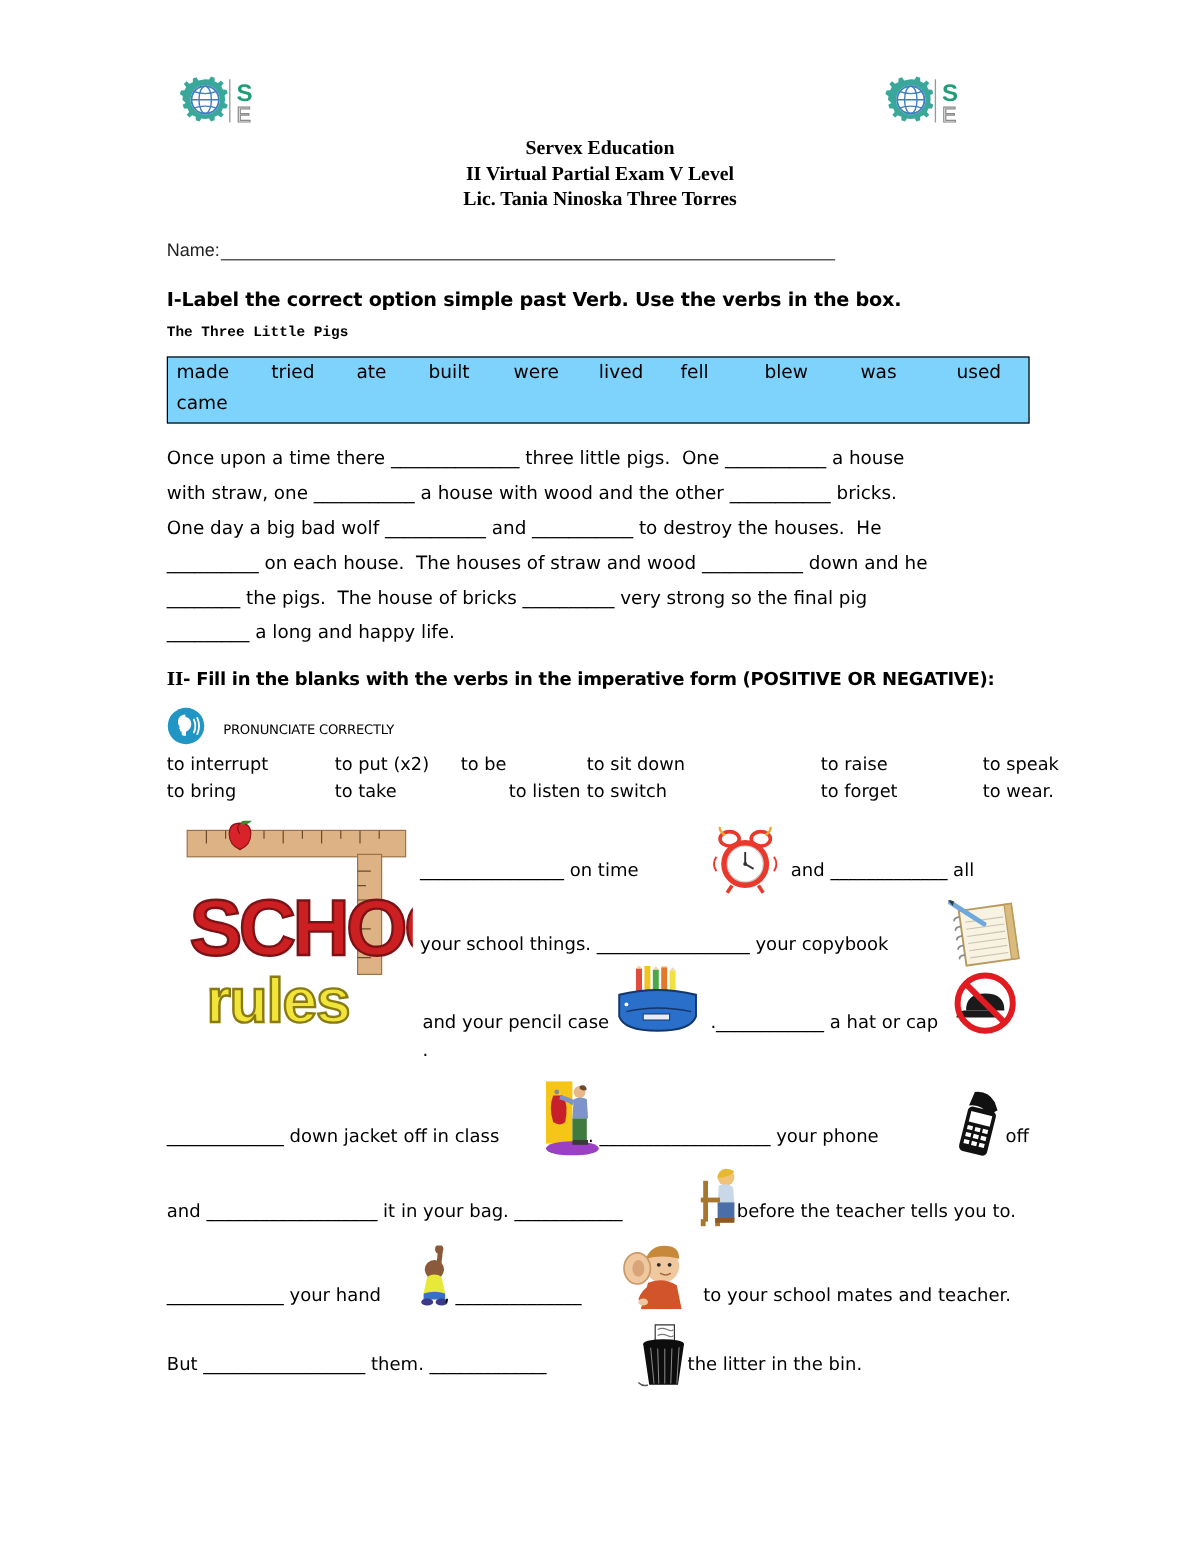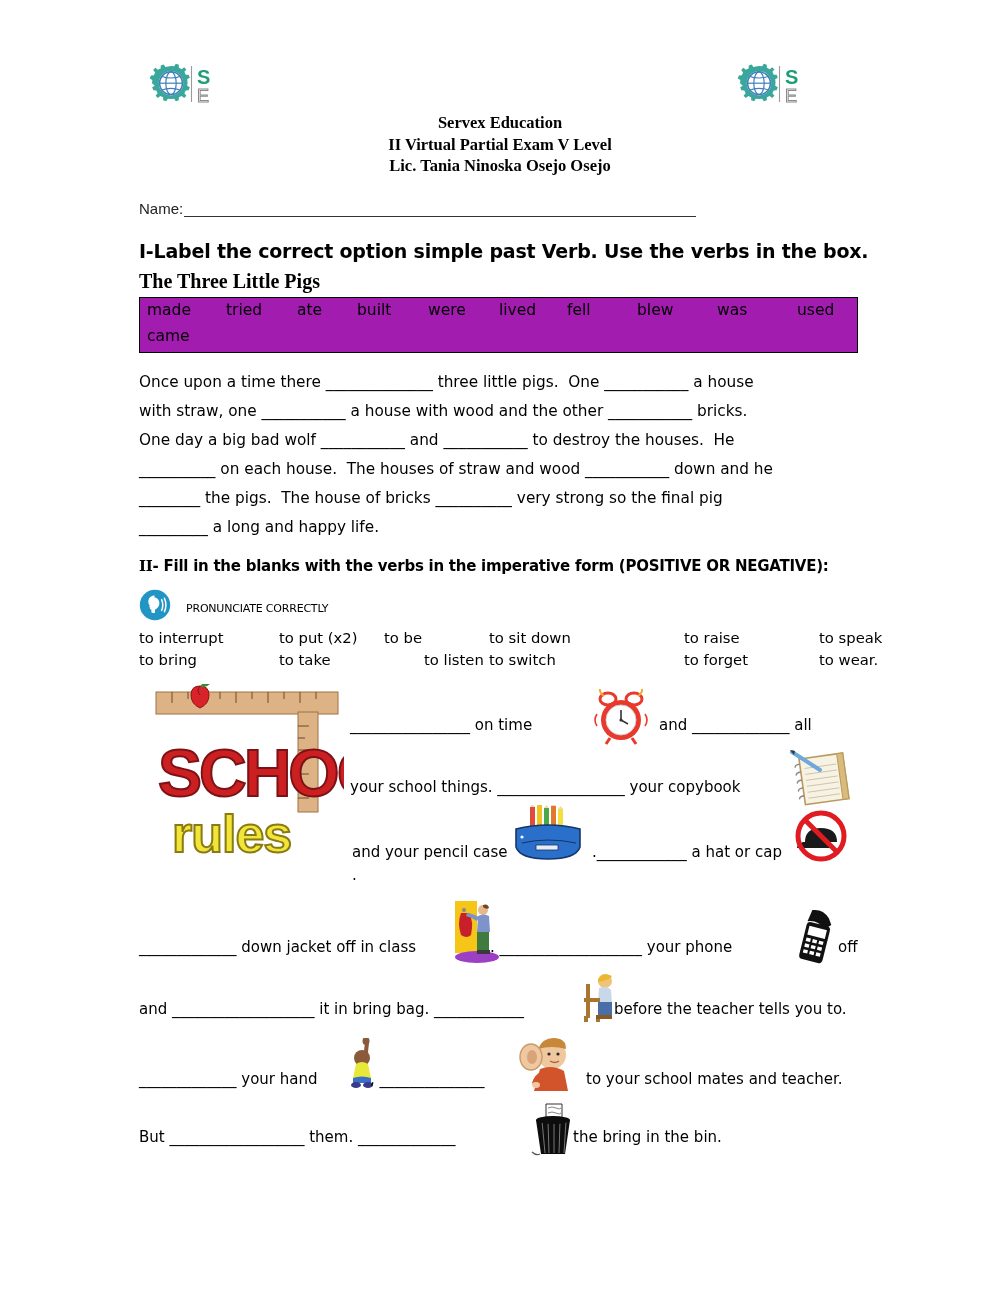--- a/index.html
+++ b/index.html
@@ -64,41 +64,41 @@
     margin-left: 1px;
   }
 
   
   .sec1-heading {
     position: absolute;
     left: 139px;
     top: 240px;
     font-family: "DejaVu Sans", sans-serif;
     font-weight: bold;
-    font-size: 19px;
+    font-size: 16px;
     letter-spacing: -0.2px;
   }
   .sec1-sub {
     position: absolute;
     left: 139px;
     top: 270px;
-    font-family: Liberation Serif, serif;
+    font-family: Liberation Mono, monospace;
     font-weight: bold;
-    font-size: 20px;
+    font-size: 12px;
   }
 
   .wordbox {
     position: absolute;
     left: 139px;
     top: 297px;
     width: 719px;
     height: 56px;
     border: 1.3px solid #000;
     box-sizing: border-box;
-    background: #a21caf;
+    background: #7dd3fc;
   }
   .wordbox-row {
     position: absolute;
     left: 7px;
     width: 705px;
     display: flex;
     font-family: "DejaVu Sans", sans-serif;
     font-size: 15.5px;
   }
   .wordbox-row.r1 { top: 3px; }
@@ -214,21 +214,21 @@
       </g>
       <line x1="48.5" y1="4" x2="48.5" y2="40" stroke="#9a9a9a" stroke-width="1.1"></line>
       <text x="54" y="22" font-family="Liberation Sans, sans-serif" font-size="20" font-weight="bold" fill="#1f9d76">S</text>
       <text x="54" y="40" font-family="Liberation Sans, sans-serif" font-size="18" fill="none" stroke="#8a8a8a" stroke-width="1">E</text>
     </svg>
   </div>
 
   <div class="header-title">
     <div>Servex Education</div>
     <div>II Virtual Partial  Exam  V Level</div>
-    <div>Lic. Tania Ninoska Osejo Osejo</div>
+    <div>Lic. Tania Ninoska Three Torres</div>
   </div>
 
   <div class="name-row">
     <span class="name-label">Name:</span>
     <span class="name-rule"></span>
   </div>
 
   <div class="sec1-heading">I-Label the correct option simple past Verb. Use the verbs in the box.</div>
   <div class="sec1-sub">The Three Little Pigs</div>
 
@@ -507,21 +507,21 @@
 
   <div class="exline" style="left:350px; top:716px;">________________  on  time</div>
   <div class="exline" style="left:659px; top:716px;">and _____________ all</div>
   <div class="exline" style="left:350px; top:778px;">your school things. _________________ your copybook</div>
   <div class="exline" style="left:352px; top:843px;">and your pencil case</div>
   <div class="exline" style="left:592px; top:843px;">.____________ a hat or cap</div>
   <div class="exline" style="left:352px; top:866px;">.</div>
   <div class="exline" style="left:139px; top:938px;">_____________ down jacket off in class</div>
   <div class="exline" style="left:490px; top:938px;">. ___________________ your phone</div>
   <div class="exline" style="left:838px; top:938px;">off</div>
-  <div class="exline" style="left:139px; top:1000px;">and ___________________ it in bring bag. ____________</div>
+  <div class="exline" style="left:139px; top:1000px;">and ___________________ it in your bag. ____________</div>
   <div class="exline" style="left:614px; top:1000px;">before the teacher tells you to.</div>
   <div class="exline" style="left:139px; top:1070px;">_____________ your hand</div>
   <div class="exline" style="left:370px; top:1070px;">, ______________</div>
   <div class="exline" style="left:586px; top:1070px;">to your school mates and teacher.</div>
   <div class="exline" style="left:139px; top:1128px;">But __________________ them. _____________</div>
-  <div class="exline" style="left:573px; top:1128px;">the bring in the bin.</div>
+  <div class="exline" style="left:573px; top:1128px;">the litter in the bin.</div>
 
 </div>
 
 </body></html>

